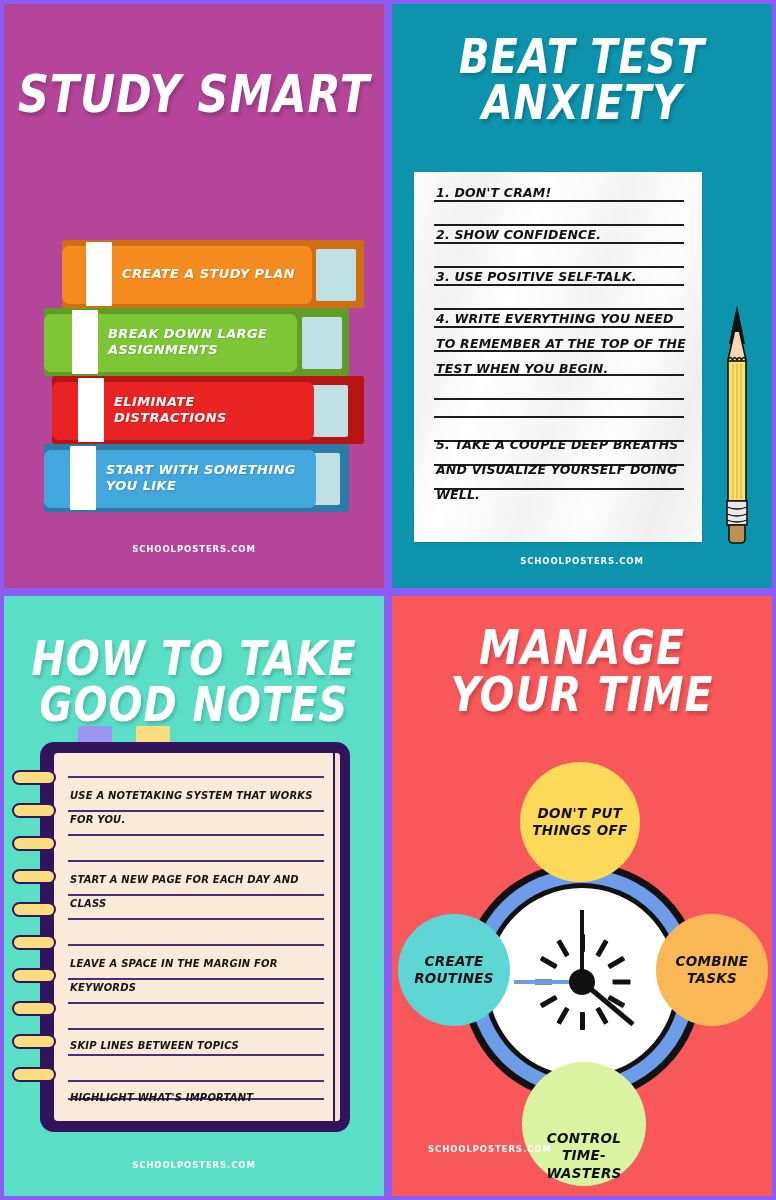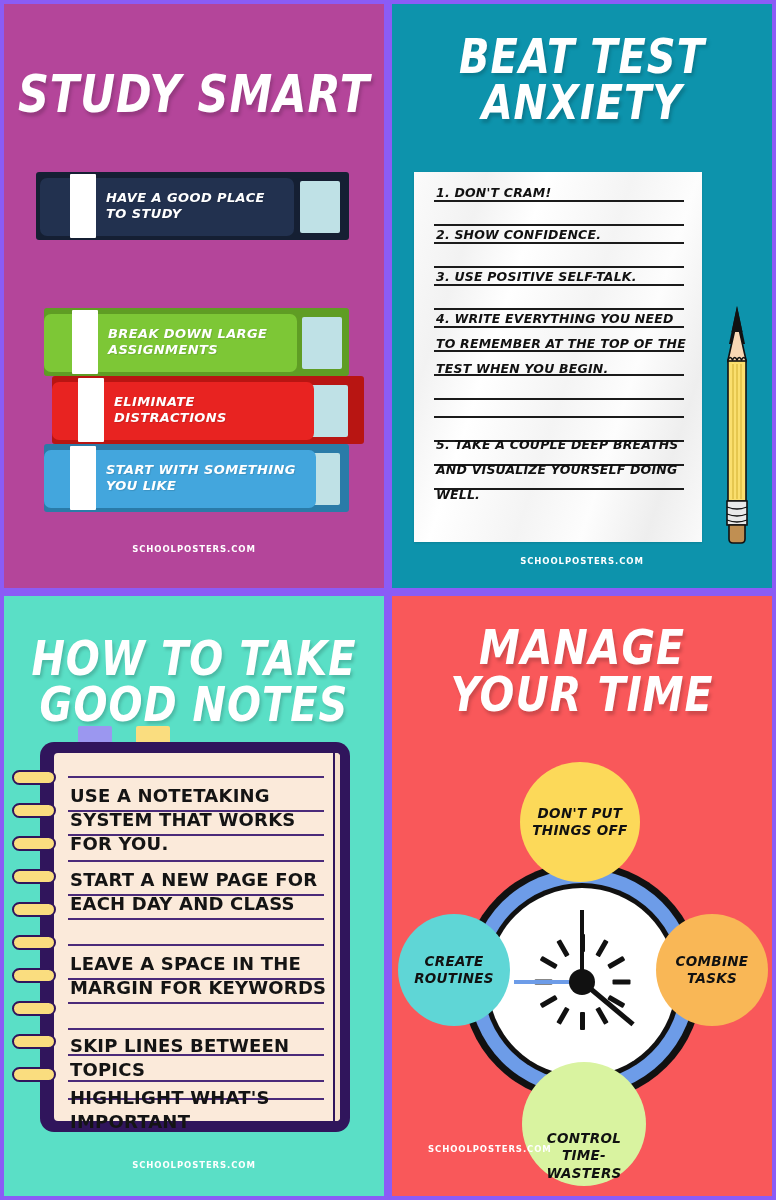--- a/index.html
+++ b/index.html
@@ -152,21 +152,22 @@
   }
   .nb-line {
     position: absolute; left: 28px; right: 26px;
     height: 1.6px; background: #4b2b7a;
   }
   .nb-text {
     position: absolute; left: 30px; right: 22px;
     color: #141414;
     font-family: "DejaVu Sans", sans-serif;
     font-weight: bold;
-    font-size: 18px;
+    font-style: italic;
+    font-size: 10px;
     letter-spacing: 0.2px;
     line-height: 24px;
   }
 
   
   #clock { position: absolute; left: 70px; top: 266px; width: 240px; height: 240px; }
   #clock-outer {
     position: absolute; inset: 0; border-radius: 50%;
     background: #111111;
   }
@@ -232,26 +233,26 @@
 <body>
 
 <div id="grid">
 
   <div class="panel" id="panel-study" style="background: rgb(180, 69, 154);">
     <div class="poster-title" id="title-study">
       <span class="ln">STUDY SMART</span>
     </div>
 
     <div id="books">
-        <div class="book" style="left: 0px; top: 0px; width: 380px;">
-          <div class="back" style="left: 32px; width: 313px; background: rgb(21, 31, 51);"></div>
-          <div class="pages" style="left: 296px; background: rgb(191, 225, 230);"></div>
-          <div class="cover" style="left: 36px; width: 254px; background: rgb(34, 49, 79);"></div>
-          <div class="mark" style="left: 66px; background: rgb(255, 255, 255);"></div>
-          <div class="label" style="left: 102px; width: 180px;">HAVE A GOOD PLACE TO STUDY</div>
+        <div class="book" style="left: 0px; top: 68px; width: 380px;">
+          <div class="back" style="left: 58px; width: 302px; background: rgb(207, 111, 18);"></div>
+          <div class="pages" style="left: 312px; background: rgb(191, 225, 230);"></div>
+          <div class="cover" style="left: 58px; width: 250px; background: rgb(245, 138, 31);"></div>
+          <div class="mark" style="left: 82px; background: rgb(255, 255, 255);"></div>
+          <div class="label" style="left: 118px; width: 182px;">CREATE A STUDY PLAN</div>
         </div>
         <div class="book" style="left: 0px; top: 136px; width: 380px;">
           <div class="back" style="left: 40px; width: 305px; background: rgb(95, 157, 36);"></div>
           <div class="pages" style="left: 298px; background: rgb(191, 225, 230);"></div>
           <div class="cover" style="left: 40px; width: 253px; background: rgb(125, 199, 54);"></div>
           <div class="mark" style="left: 68px; background: rgb(255, 255, 255);"></div>
           <div class="label" style="left: 104px; width: 181px;">BREAK DOWN LARGE ASSIGNMENTS</div>
         </div>
         <div class="book" style="left: 0px; top: 204px; width: 380px;">
           <div class="back" style="left: 48px; width: 312px; background: rgb(184, 21, 18);"></div>

